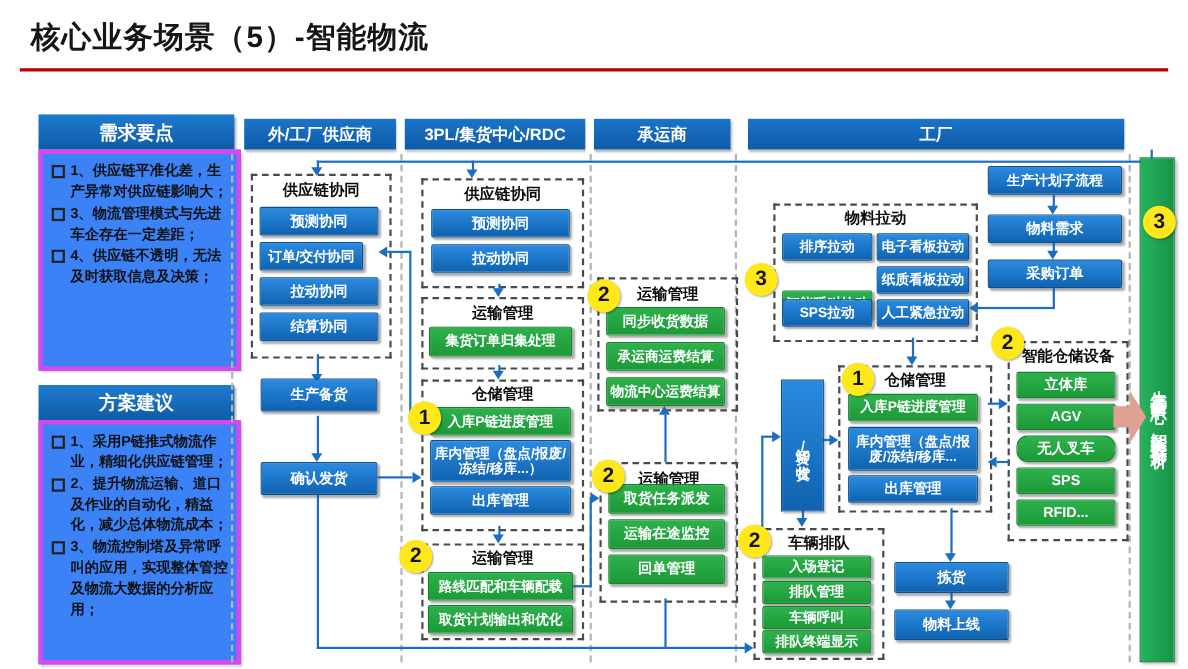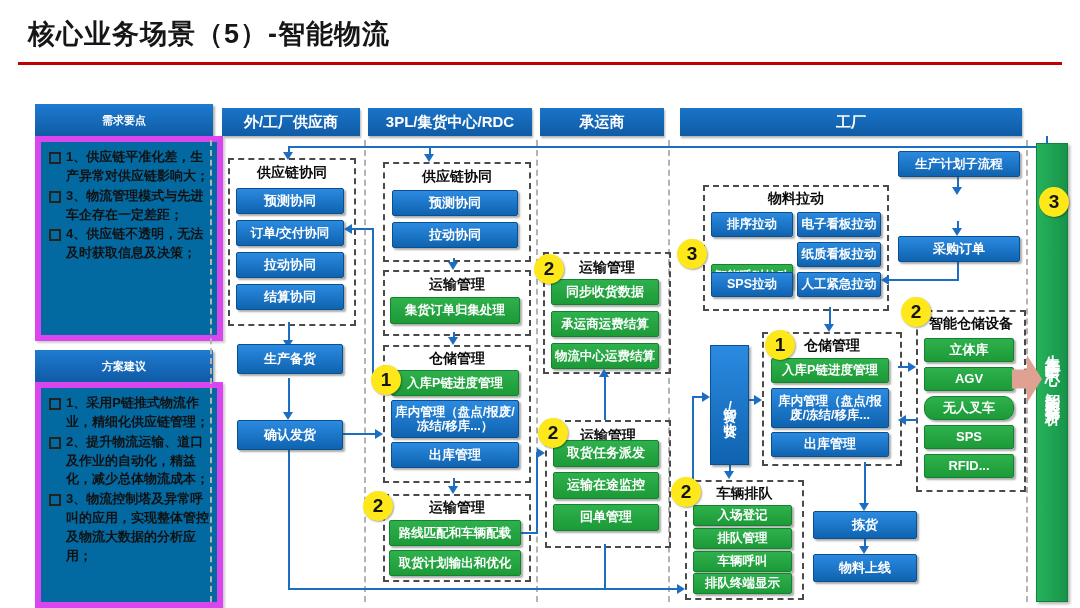--- a/index.html
+++ b/index.html
@@ -2,23 +2,23 @@
 <html><head>
 <meta charset="utf-8">
 <style>
   html,body{margin:0;padding:0;background:#fff;}
   #canvas{position:relative;width:1080px;height:608px;background:#fff;overflow:hidden;
     font-family:"Liberation Sans","DejaVu Sans",sans-serif;}
   .ttl{position:absolute;left:28px;top:16px;font-size:27px;font-weight:bold;color:#161616;letter-spacing:1px;}
   .redline{position:absolute;left:18px;top:62px;width:1044px;height:3px;background:#c00000;}
   
   .sb-h{position:absolute;width:178px;height:32px;background:linear-gradient(180deg,#1e7bd0,#0f5ba6);
-    color:#fff;font-size:11px;font-weight:bold;display:flex;align-items:center;justify-content:center;
+    color:#fff;font-size:17px;font-weight:bold;display:flex;align-items:center;justify-content:center;
     box-shadow:2px 2px 2px rgba(0,0,0,.3);}
-  .sb-b{position:absolute;width:162px;background:#0369a1;border:6px solid #d946ef;padding:6px 6px 4px 8px;
+  .sb-b{position:absolute;width:162px;background:#3b82f6;border:4px solid #d946ef;padding:6px 6px 4px 8px;
     font-size:13px;font-weight:bold;color:#111;line-height:1.45;box-shadow:2px 2px 2px rgba(0,0,0,.2);}
   .sb-i{display:flex;margin-bottom:1px;}
   .sq{flex:none;width:8px;height:8px;border:2px solid #222;margin:4px 5px 0 0;}
   
   .hdr{position:absolute;height:28px;background:linear-gradient(180deg,#1a74c8,#0f5ba6);color:#fff;
     font-weight:bold;font-size:15px;display:flex;align-items:center;justify-content:center;
     box-shadow:1px 2px 2px rgba(0,0,0,.3);z-index:3;}
   .sep{position:absolute;width:0;border-left:2px dashed #b3b3b3;z-index:0;}
   
   .nb,.ng{position:absolute;color:#fff;font-weight:bold;font-size:13px;display:flex;align-items:center;
@@ -96,21 +96,21 @@
 
   <div class="hdr" style="left:222px;top:108px;width:138px;">外/工厂供应商</div>
   <div class="hdr" style="left:368px;top:108px;width:164px;">3PL/集货中心/RDC</div>
   <div class="hdr" style="left:540px;top:108px;width:124px;">承运商</div>
   <div class="hdr" style="left:680px;top:108px;width:342px;">工厂</div>
 
   <div class="grp" style="left:228px;top:158px;width:124px;height:164px;">
     <b class="gt" style="top:4px;">供应链协同</b>
   </div>
   <div class="nb" style="left:236px;top:188px;width:108px;height:26px;">预测协同</div>
-  <div class="nb sm" style="left:236px;top:220px;width:108px;height:26px;">订单/交付协同</div>
+  <div class="nb sm" style="left:236px;top:220px;width:94px;height:26px;">订单/交付协同</div>
   <div class="nb" style="left:236px;top:252px;width:108px;height:26px;">拉动协同</div>
   <div class="nb" style="left:236px;top:284px;width:108px;height:26px;">结算协同</div>
   <div class="nb" style="left:237px;top:344px;width:106px;height:30px;">生产备货</div>
   <div class="nb" style="left:237px;top:420px;width:106px;height:30px;">确认发货</div>
 
   <div class="grp" style="left:383px;top:162px;width:144px;height:96px;">
     <b class="gt" style="top:4px;">供应链协同</b>
   </div>
   <div class="nb" style="left:392px;top:190px;width:126px;height:26px;">预测协同</div>
   <div class="nb" style="left:392px;top:222px;width:126px;height:26px;">拉动协同</div>
@@ -141,20 +141,21 @@
   <div class="ng sm" style="left:551px;top:343px;width:108px;height:26px;">物流中心运费结算</div>
 
   <div class="grp" style="left:545px;top:420px;width:122px;height:124px;">
     <b class="gt" style="top:5px;">运输管理</b>
   </div>
   <div class="ng" style="left:553px;top:440px;width:106px;height:27px;">取货任务派发</div>
   <div class="ng" style="left:553px;top:472px;width:106px;height:27px;">运输在途监控</div>
   <div class="ng" style="left:553px;top:504px;width:106px;height:27px;">回单管理</div>
 
   <div class="nb sm" style="left:898px;top:151px;width:122px;height:26px;">生产计划子流程</div>
+  <div class="nb" style="left:898px;top:195px;width:122px;height:26px;">物料需求</div>
   <div class="nb" style="left:898px;top:236px;width:122px;height:26px;">采购订单</div>
 
   <div class="grp" style="left:703px;top:185px;width:182px;height:122px;">
     <b class="gt" style="top:3px;">物料拉动</b>
   </div>
   <div class="nb sm" style="left:711px;top:212px;width:82px;height:25px;">排序拉动</div>
   <div class="nb sm" style="left:797px;top:212px;width:84px;height:25px;">电子看板拉动</div>
   <div class="ng sm" style="left:711px;top:242px;width:82px;height:25px;margin-top:22px;">智能呼叫拉动</div>
   <div class="nb sm" style="left:797px;top:242px;width:84px;height:25px;">纸质看板拉动</div>
   <div class="nb sm" style="left:711px;top:272px;width:82px;height:25px;">SPS拉动</div>

